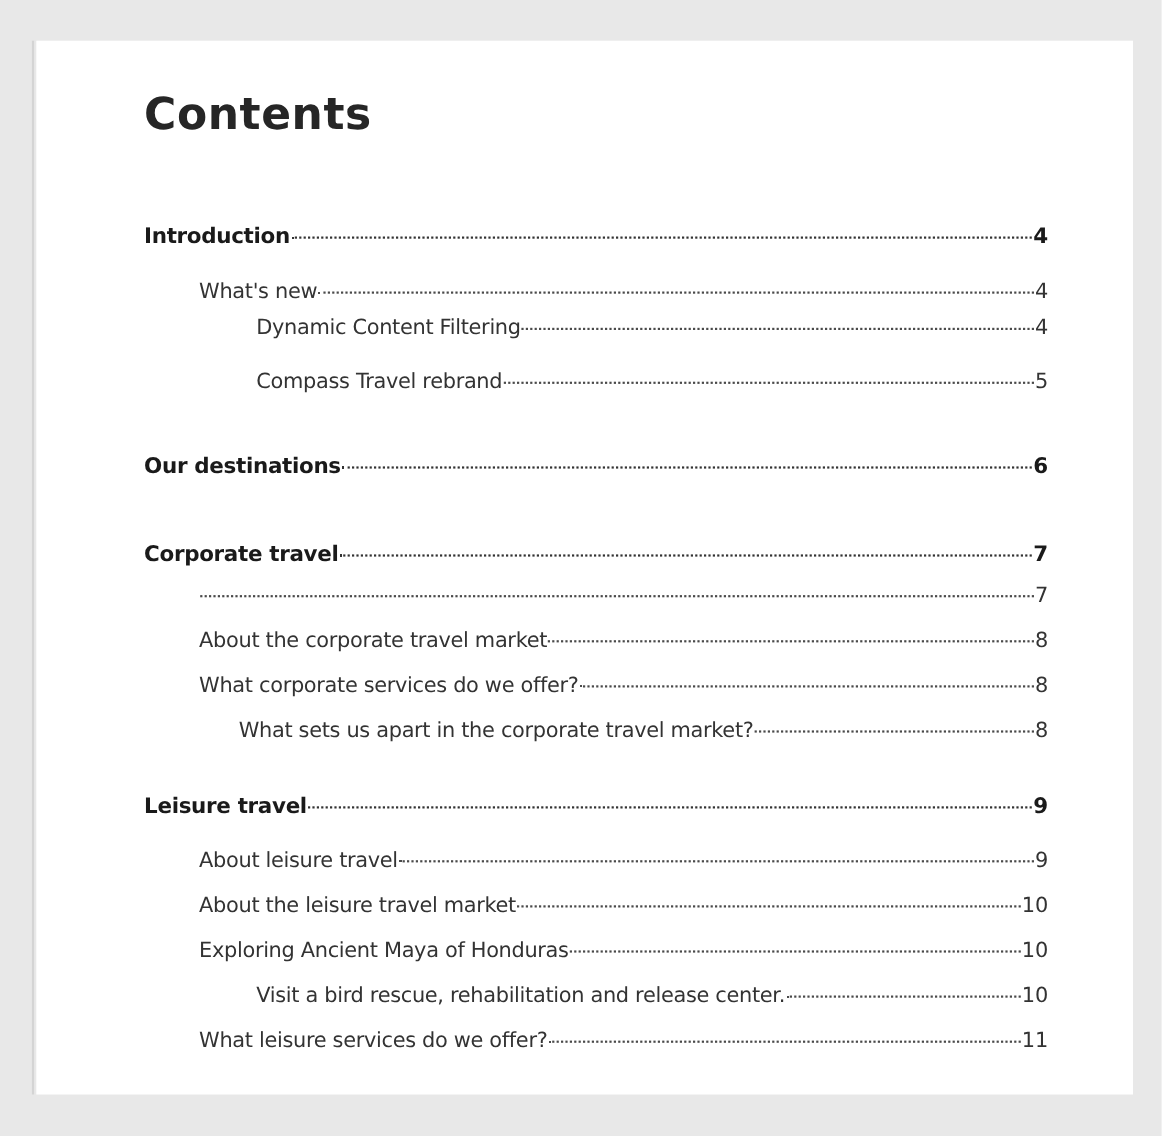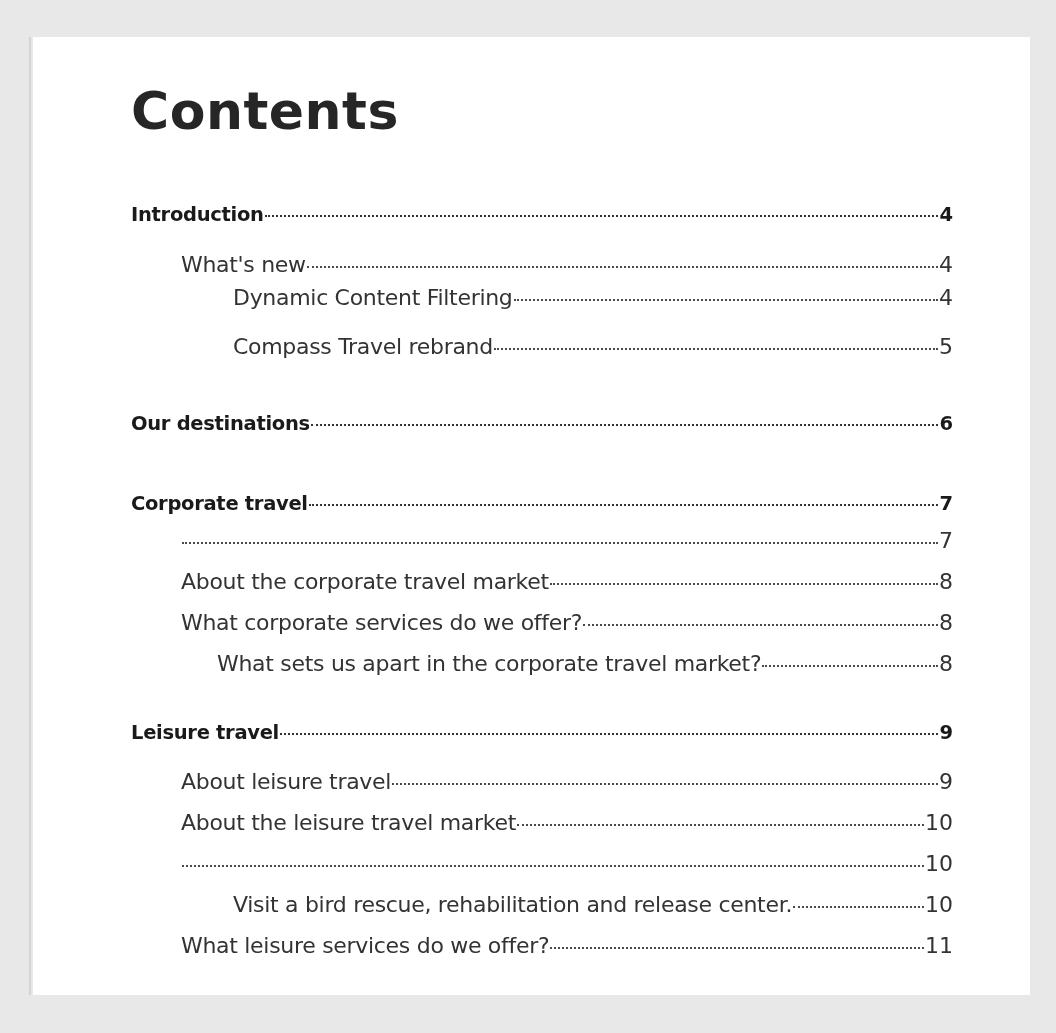--- a/index.html
+++ b/index.html
@@ -17,32 +17,32 @@
   .page {
     position: absolute; left: 33px; top: 37px;
     width: 997px; height: 958px;
     background: #ffffff;
   }
   .title {
     position: absolute; left: 98px; top: 44px;
     margin: 0;
     font-family: "DejaVu Sans", sans-serif;
     font-weight: bold;
-    font-size: 52px;
+    font-size: 40px;
     color: #262626;
     letter-spacing: 0.5px;
   }
   .toc-row {
     position: absolute;
     right: 77px;
     display: flex;
     align-items: baseline;
     color: #333333;
     font-family: "DejaVu Sans", sans-serif;
-    font-size: 22px;
+    font-size: 19px;
     white-space: nowrap;
     height: 26px;
     line-height: 26px;
     cursor: pointer;
   }
   .toc-row.l1 { left: 98px; font-weight: bold; font-size: 19.5px; color: #1a1a1a; }
   .toc-row.l2 { left: 148px; }
   .toc-row.l3 { left: 200px; }
   .toc-row .label { flex: 0 0 auto; letter-spacing: -0.3px; }
   .toc-row .leader {
@@ -121,20 +121,21 @@
         <span class="label">About leisure travel</span>
         <span class="leader"></span>
         <span class="page-num">9</span>
       </div>
       <div class="toc-row l2" style="top: 773px;">
         <span class="label">About the leisure travel market</span>
         <span class="leader"></span>
         <span class="page-num">10</span>
       </div>
       <div class="toc-row l2" style="top: 814px;">
+        <span class="label">Exploring Ancient Maya of Honduras</span>
         <span class="leader"></span>
         <span class="page-num">10</span>
       </div>
       <div class="toc-row l3" style="top: 855px;">
         <span class="label">Visit a bird rescue, rehabilitation and release center.</span>
         <span class="leader"></span>
         <span class="page-num">10</span>
       </div>
       <div class="toc-row l2" style="top: 896px;">
         <span class="label">What leisure services do we offer?</span>

